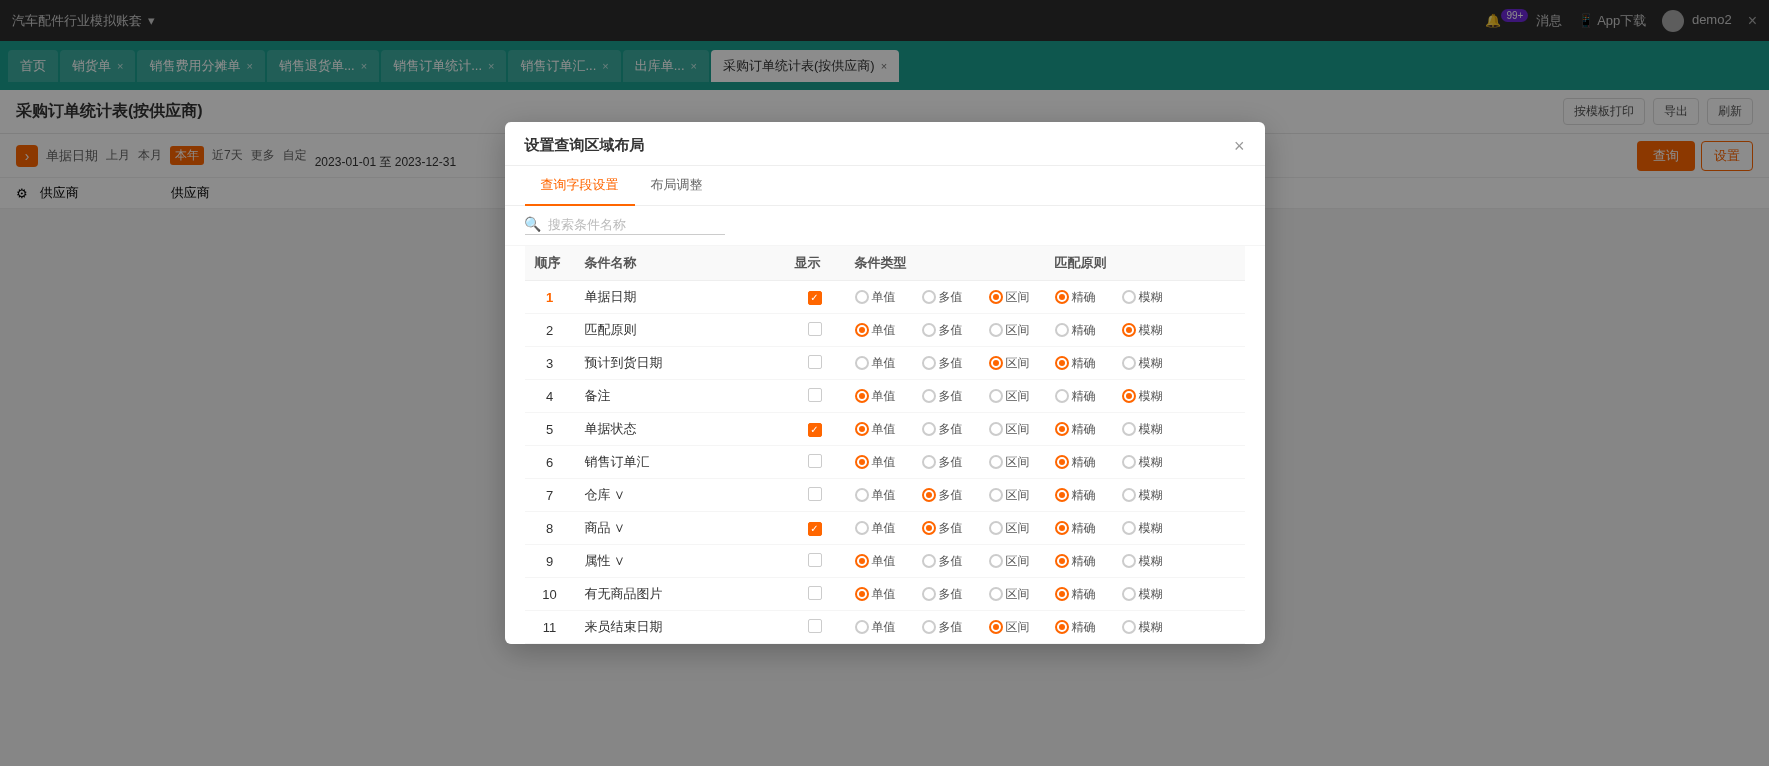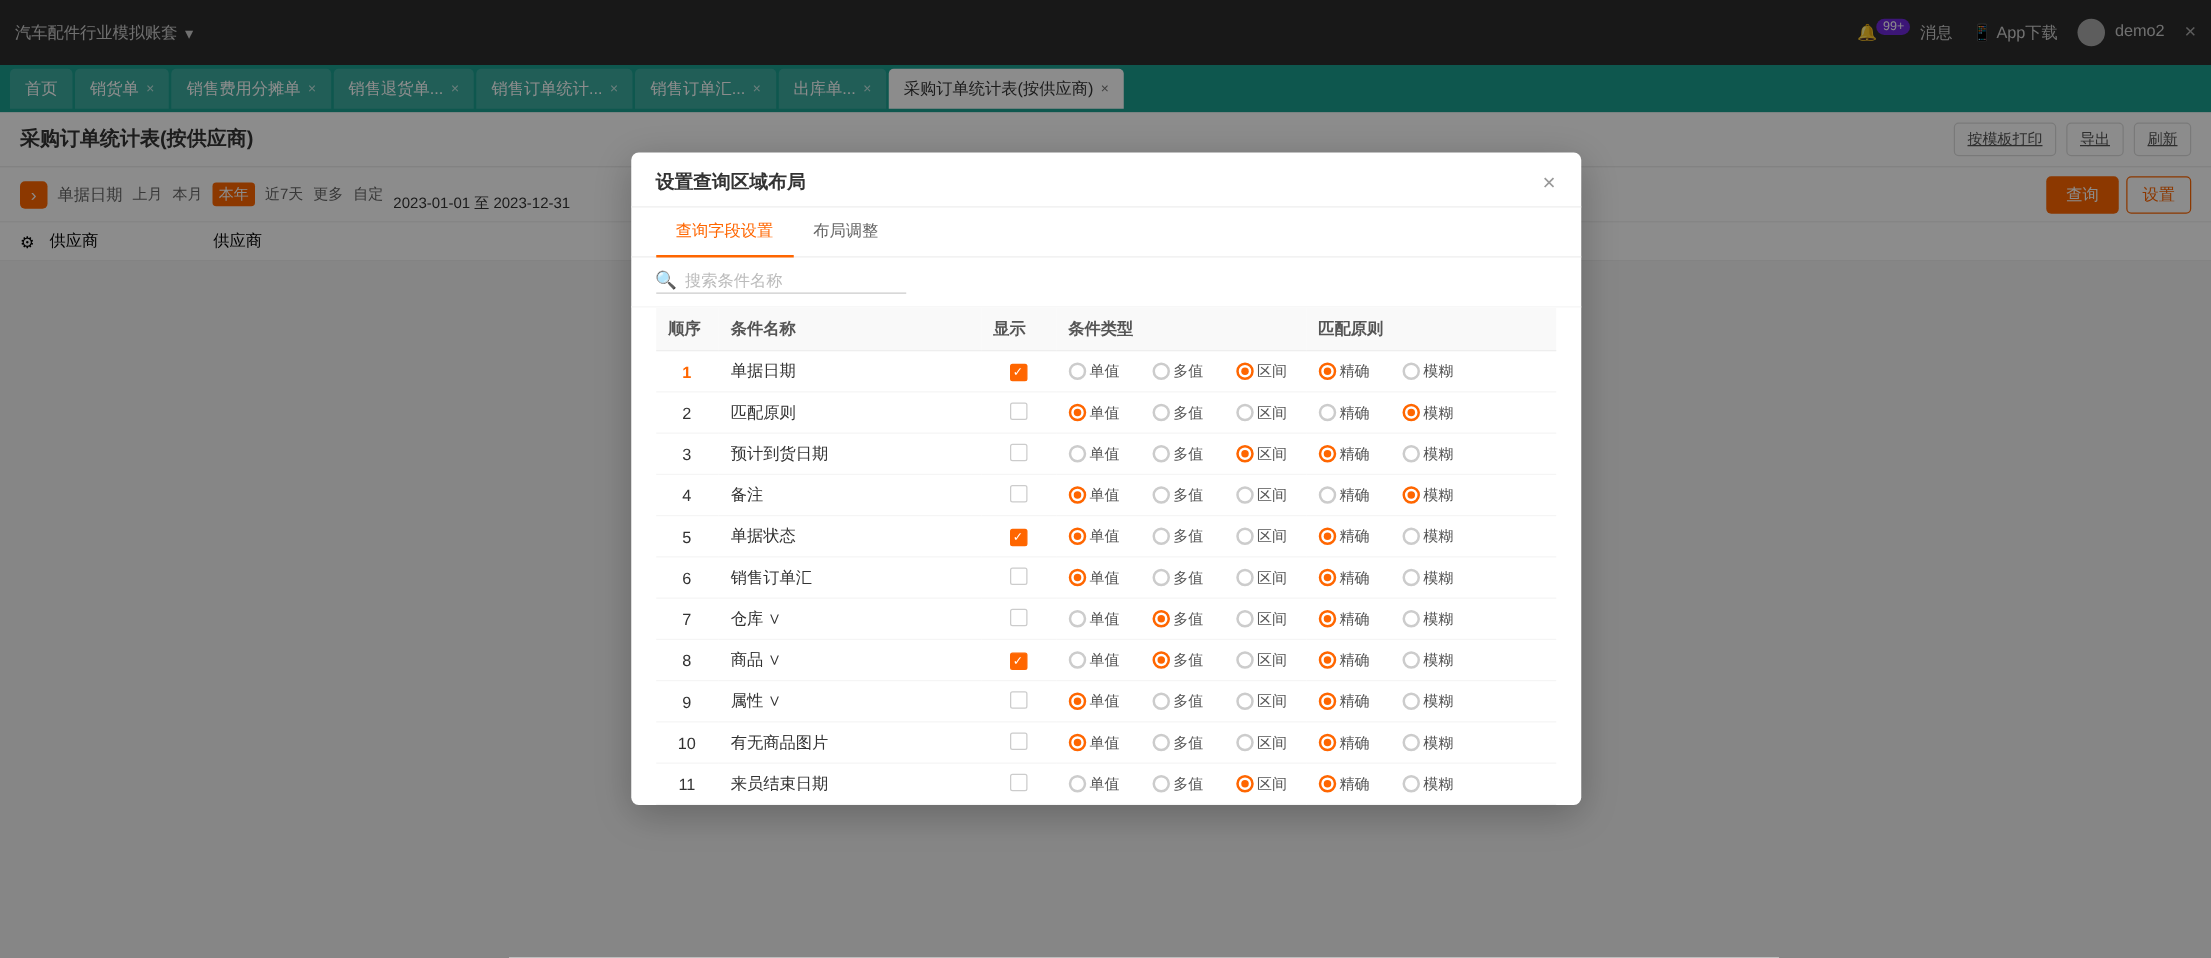--- a/index.html
+++ b/index.html
@@ -1,36 +1,36 @@
 <!DOCTYPE html>
 <html><head>
   <meta charset="utf-8">
   <style>
     * { box-sizing: border-box; margin: 0; padding: 0; }
     body { font-family: 'Microsoft YaHei', Arial, sans-serif; font-size: 13px; background: #f0f0f0; overflow: hidden; }
 
     
     .top-bar {
       background: #2d2d2d;
-      height: 52px;
+      height: 41px;
       display: flex;
       align-items: center;
       justify-content: space-between;
       padding: 0 12px;
       color: #ccc;
     }
     .top-bar-left { font-size: 13px; color: #ccc; display: flex; align-items: center; gap: 6px; }
     .top-bar-right { display: flex; align-items: center; gap: 16px; font-size: 13px; color: #ccc; }
     .badge { background: #6d28d9; color: #fff; border-radius: 10px; padding: 1px 5px; font-size: 10px; position: relative; top: -6px; left: -4px; }
     .close-x { color: #aaa; font-size: 16px; cursor: pointer; }
 
     
     .tab-bar {
       background: #1a9e8f;
-      height: 38px;
+      height: 49px;
       display: flex;
       align-items: center;
       padding: 0 8px;
       gap: 2px;
     }
     .tab-item {
       background: rgba(255,255,255,0.15);
       color: #fff;
       padding: 4px 12px;
       border-radius: 4px 4px 0 0;
@@ -63,21 +63,20 @@
     .page-title { font-size: 16px; font-weight: bold; color: #333; }
     .page-actions { display: flex; gap: 8px; align-items: center; }
     .btn-action {
       padding: 4px 10px;
       border: 1px solid #ddd;
       border-radius: 4px;
       cursor: pointer;
       font-size: 12px;
       background: #fff;
       color: #555;
-      text-decoration: underline;
     }
 
     
     .filter-bar {
       background: #fff;
       padding: 6px 16px;
       display: flex;
       align-items: center;
       gap: 8px;
       border-bottom: 1px solid #eee;

